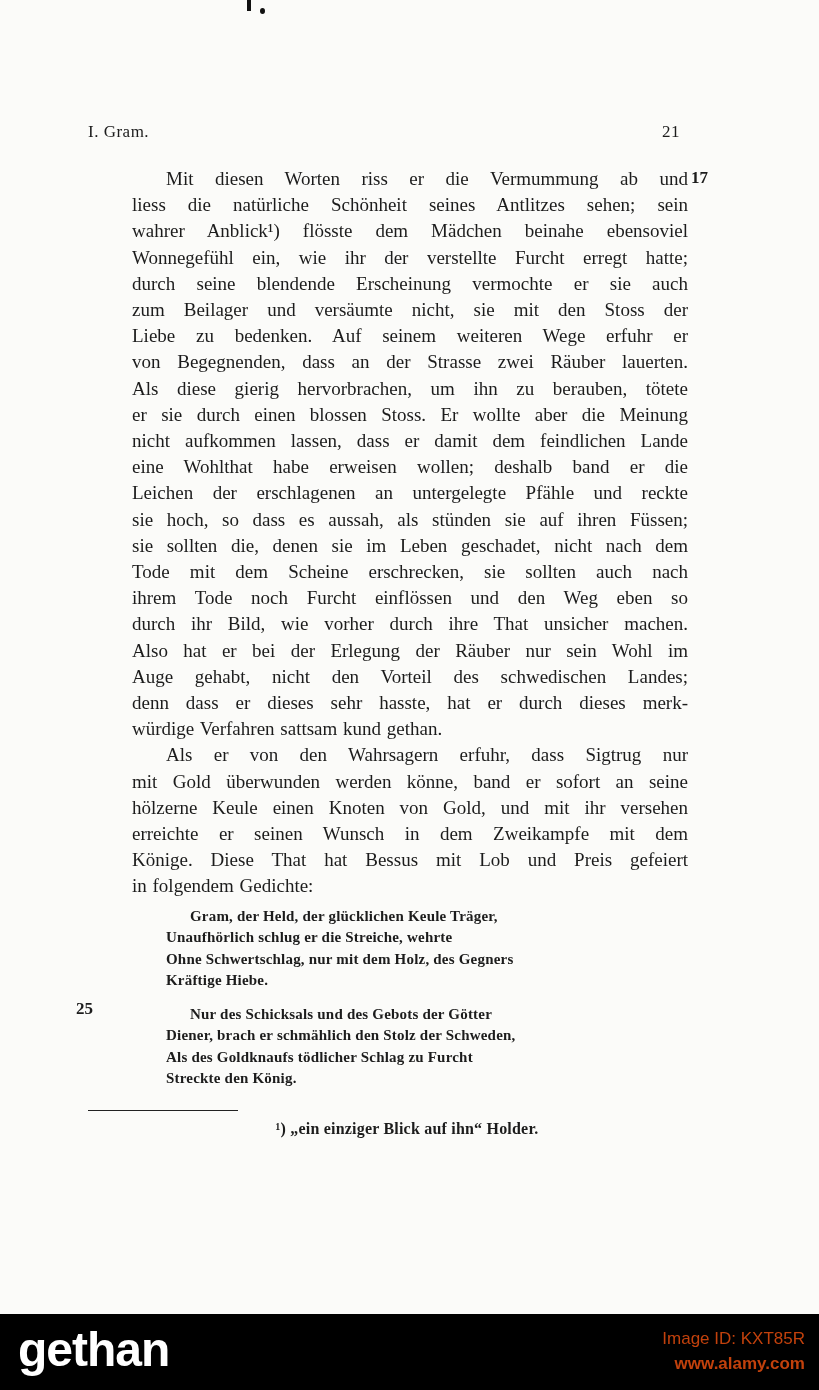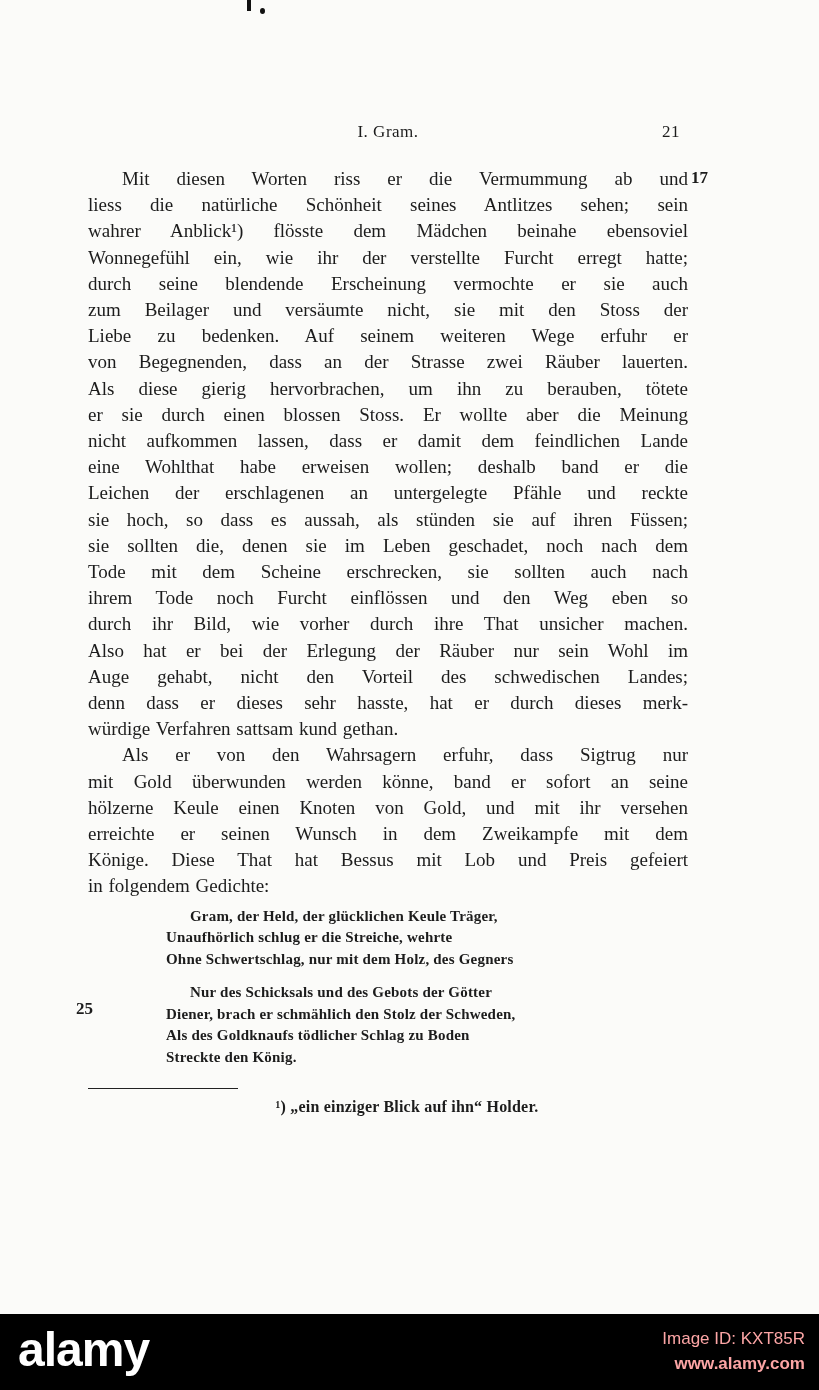--- a/index.html
+++ b/index.html
@@ -14,21 +14,21 @@
     color: #1c1c1c;
   }
   .artifact { position: absolute; background: #111; }
   .a1 { left: 247px; top: 0; width: 4px; height: 11px; }
   .a2 { left: 260px; top: 8px; width: 5px; height: 6px; border-radius: 50%; }
 
   .header {
     position: absolute;
     left: 88px; top: 122px;
     width: 600px;
-    text-align: center;
+    text-align: left;
     font-size: 17px;
     letter-spacing: 0.5px;
   }
   .pagenum {
     position: absolute;
     right: 8px; top: 0;
     font-size: 17px;
   }
 
   .margin-num {
@@ -38,21 +38,21 @@
     text-align: center;
   }
   .m17 { left: 691px; top: 168px; }
   .m25 { left: 76px;  top: 999px; }
 
   .text-block {
     position: absolute;
     left: 88px; top: 166px;
     width: 600px;
   }
-  .para { font-size: 19px; line-height: 26.2px; }
+  .para { font-size: 19px; line-height: 26.2px; margin-left: 44px; }
   .para .line {
     text-align: justify;
     text-align-last: justify;
     word-spacing: 1px;
     white-space: normal;
   }
   .para .line:first-child { text-indent: 34px; }
   .para .line:last-child  { text-align-last: left; }
 
   .verse {
@@ -95,21 +95,21 @@
     color: #fff;
     font-size: 48px;
     font-weight: bold;
     letter-spacing: -1px;
   }
   .alamy-info {
     position: absolute;
     right: 14px; top: 50%;
     transform: translateY(-50%);
     text-align: right;
-    color: #fca5a5;
+    color: #c2410c;
     font-size: 17px;
     line-height: 1.45;
   }
   .alamy-info .url { font-weight: bold; }
 </style>
 </head>
 <body>
 
 <div class="page">
 
@@ -134,21 +134,21 @@
         <div class="line">durch seine blendende Erscheinung vermochte er sie auch</div>
         <div class="line">zum Beilager und versäumte nicht, sie mit den Stoss der</div>
         <div class="line">Liebe zu bedenken.  Auf seinem weiteren Wege erfuhr er</div>
         <div class="line">von Begegnenden, dass an der Strasse zwei Räuber lauerten.</div>
         <div class="line">Als diese gierig hervorbrachen, um ihn zu berauben, tötete</div>
         <div class="line">er sie durch einen blossen Stoss.  Er wollte aber die Meinung</div>
         <div class="line">nicht aufkommen lassen, dass er damit dem feindlichen Lande</div>
         <div class="line">eine Wohlthat habe erweisen wollen; deshalb band er die</div>
         <div class="line">Leichen der erschlagenen an untergelegte Pfähle und reckte</div>
         <div class="line">sie hoch, so dass es aussah, als stünden sie auf ihren Füssen;</div>
-        <div class="line">sie sollten die, denen sie im Leben geschadet, noch nach dem</div>
+        <div class="line">sie sollten die, denen sie im Leben geschadet, nicht nach dem</div>
         <div class="line">Tode mit dem Scheine erschrecken, sie sollten auch nach</div>
         <div class="line">ihrem Tode noch Furcht einflössen und den Weg eben so</div>
         <div class="line">durch ihr Bild, wie vorher durch ihre That unsicher machen.</div>
         <div class="line">Also hat er bei der Erlegung der Räuber nur sein Wohl im</div>
         <div class="line">Auge gehabt, nicht den Vorteil des schwedischen Landes;</div>
         <div class="line">denn dass er dieses sehr hasste, hat er durch dieses merk-</div>
         <div class="line">würdige Verfahren sattsam kund gethan.</div>
       </div>
 
     <div class="para">
@@ -158,35 +158,36 @@
         <div class="line">erreichte er seinen Wunsch in dem Zweikampfe mit dem</div>
         <div class="line">Könige.  Diese That hat Bessus mit Lob und Preis gefeiert</div>
         <div class="line">in folgendem Gedichte:</div>
       </div>
 
     <div class="verse">
       <div class="stanza">
           <div class="vline">Gram, der Held, der glücklichen Keule Träger,</div>
           <div class="vline">Unaufhörlich schlug er die Streiche, wehrte</div>
           <div class="vline">Ohne Schwertschlag, nur mit dem Holz, des Gegners</div>
+          <div class="vline">Kräftige Hiebe.</div>
         </div>
       <div class="stanza s2">
           <div class="vline">Nur des Schicksals und des Gebots der Götter</div>
           <div class="vline">Diener, brach er schmählich den Stolz der Schweden,</div>
-          <div class="vline">Als des Goldknaufs tödlicher Schlag zu Boden</div>
+          <div class="vline">Als des Goldknaufs tödlicher Schlag zu Furcht</div>
           <div class="vline">Streckte den König.</div>
         </div>
     </div>
 
     <div class="footnote-rule"></div>
     <div class="footnote">¹) „ein einziger Blick auf ihn“ Holder.</div>
 
   </div>
 
   <div class="alamy-bar">
-    <div class="alamy-logo">alamy</div>
+    <div class="alamy-logo">gethan</div>
     <div class="alamy-info">
       <div class="imgid">Image ID: KXT85R</div>
       <div class="url">www.alamy.com</div>
     </div>
   </div>
 
 </div>
 
 </body></html>

